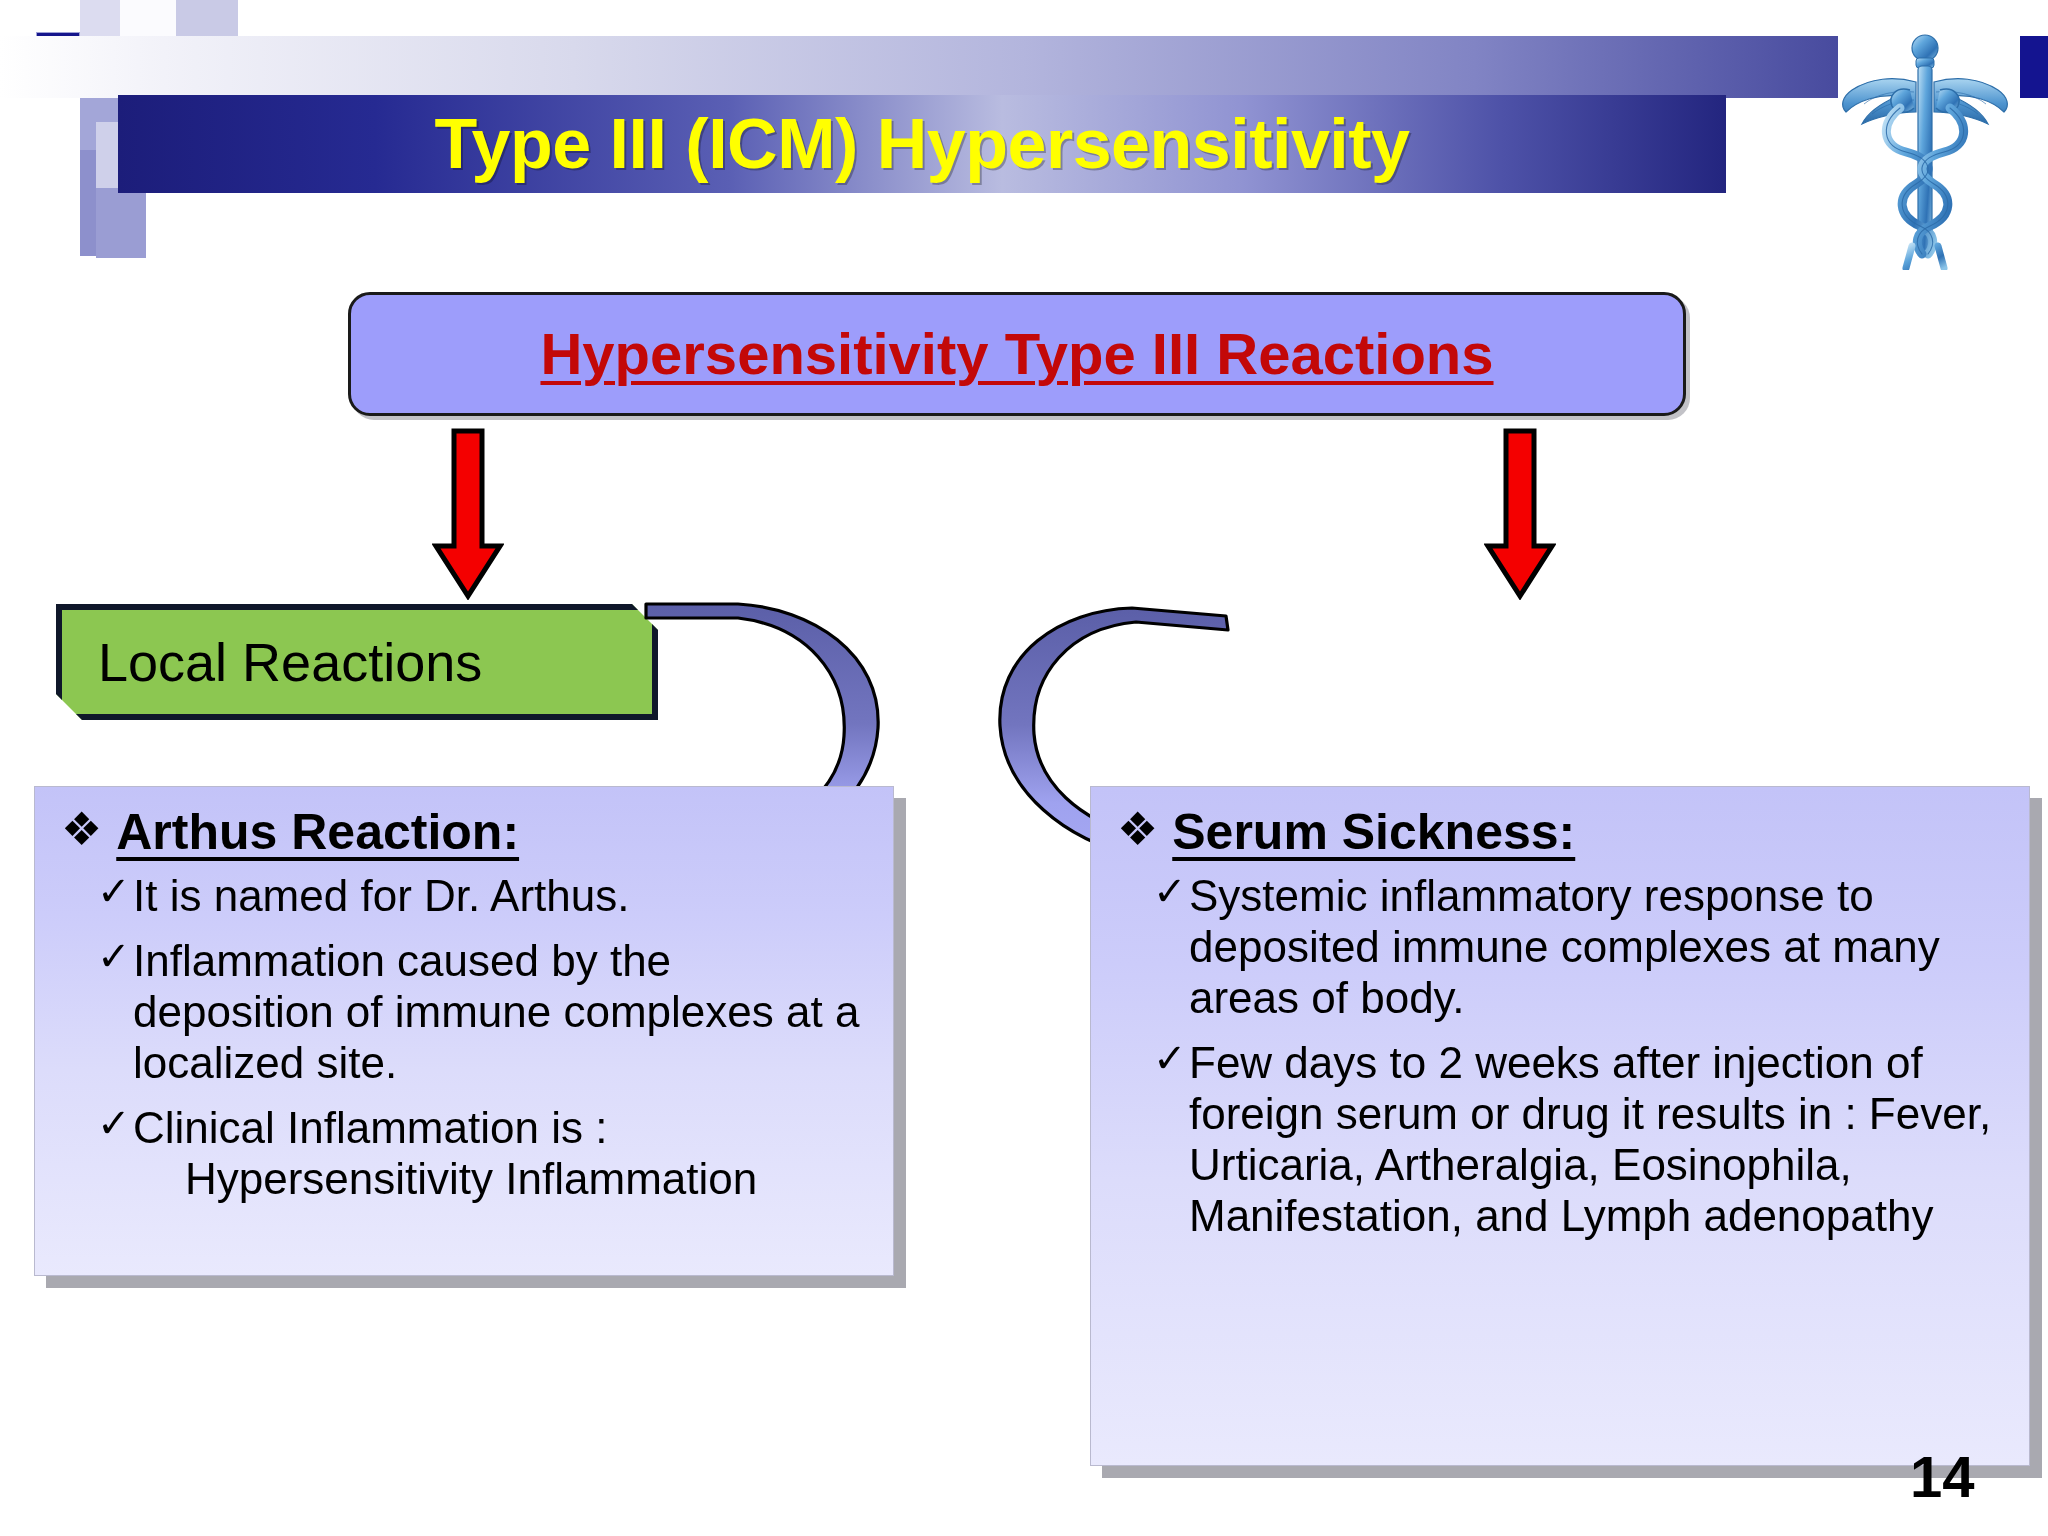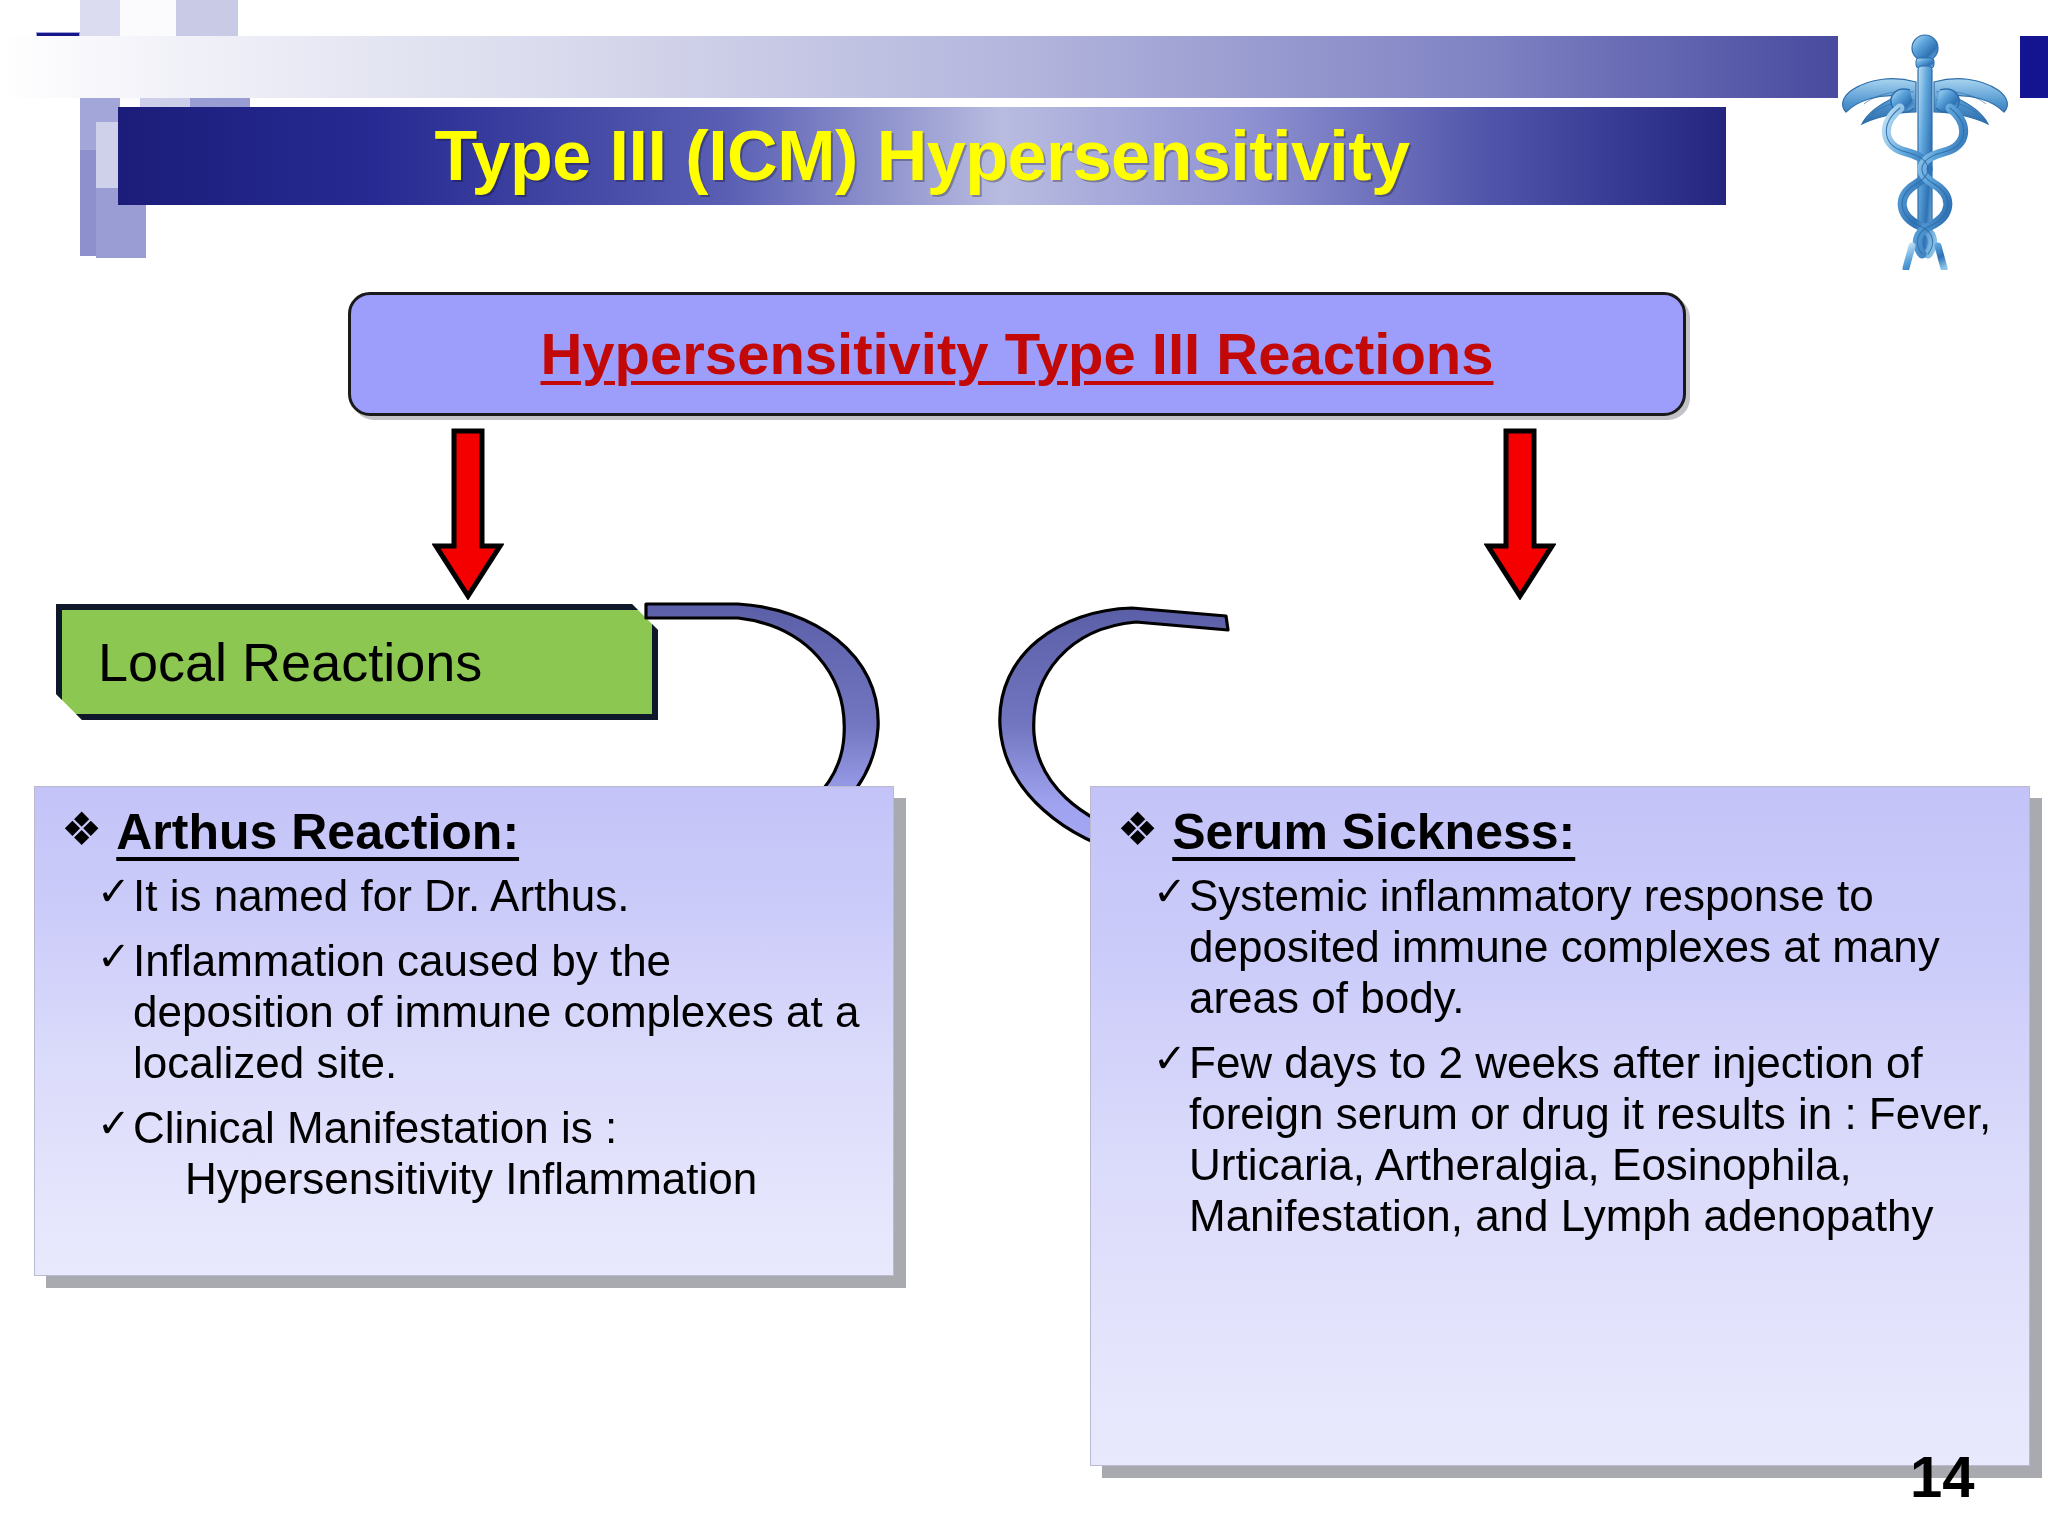--- a/index.html
+++ b/index.html
@@ -54,21 +54,21 @@
     top: 36px;
     width: 28px;
     height: 62px;
     background: #141490;
   }
 
   
   .title-banner {
     position: absolute;
     left: 118px;
-    top: 107px;
+    top: 95px;
     width: 1608px;
     height: 98px;
     background: linear-gradient(to right,
         #1c1d7a 0%,
         #262a92 16%,
         #5a5fb4 38%,
         #b9bce0 55%,
         #9093d2 70%,
         #4e52a8 86%,
         #23257f 100%);
@@ -372,21 +372,21 @@
       <li class="bullet-item">
         <span class="check">✓</span>
         <span>It is named for Dr. Arthus.</span>
       </li>
       <li class="bullet-item">
         <span class="check">✓</span>
         <span>Inflammation caused by the deposition of immune complexes at a localized site.</span>
       </li>
       <li class="bullet-item">
         <span class="check">✓</span>
-        <span>Clinical Manifestation is :</span>
+        <span>Clinical Inflammation is :</span>
         <span class="sub-line">Hypersensitivity Inflammation</span>
       </li>
     </ul>
   </div>
 
   <div id="panel-right" class="panel">
     <div class="panel-head">
       <span class="bullet-diamond">❖</span>
       <span class="panel-title">Serum Sickness:</span>
     </div>

